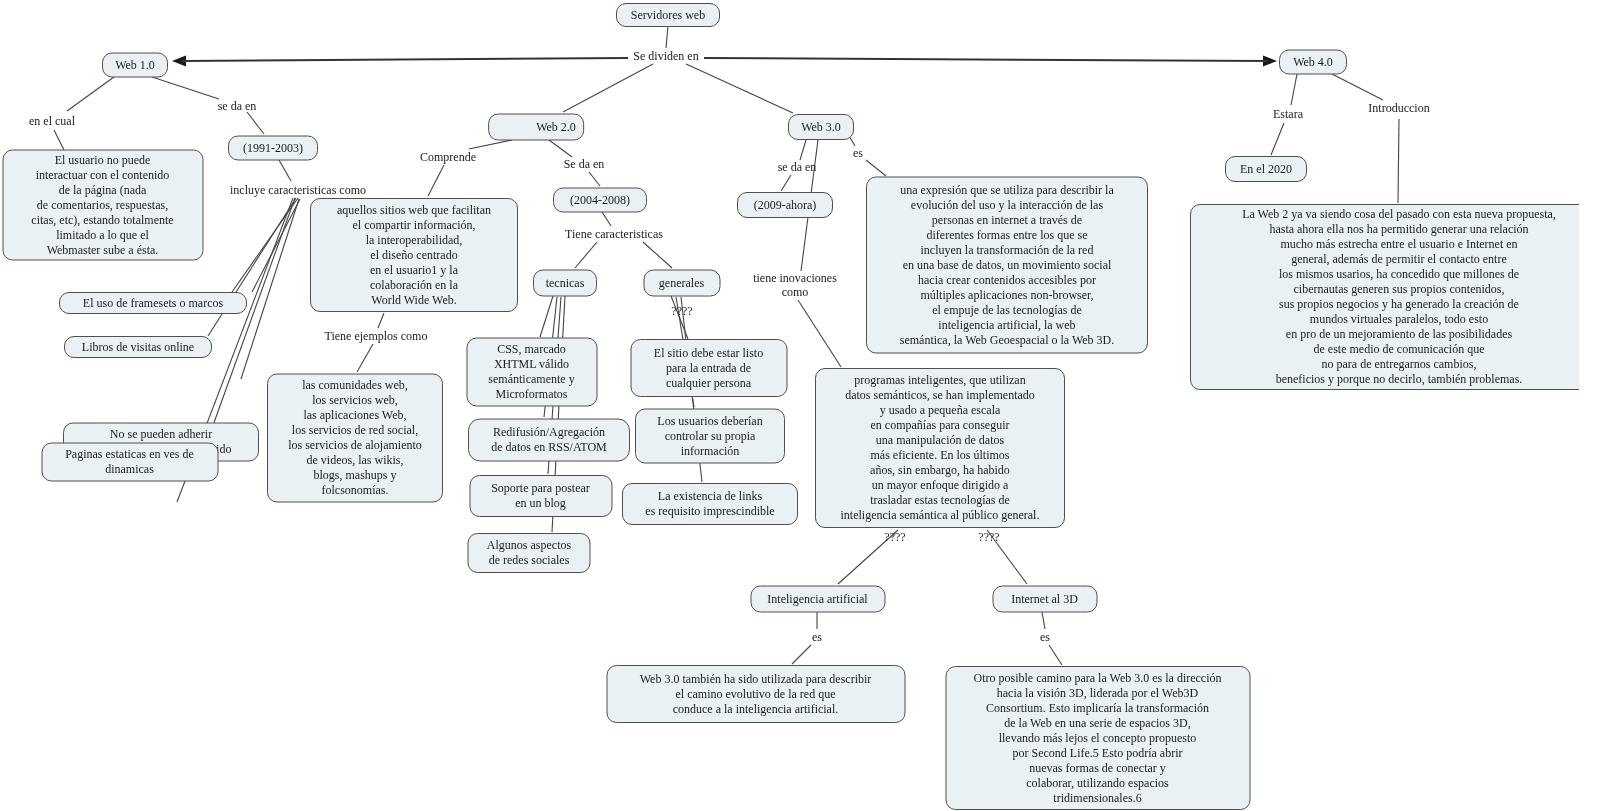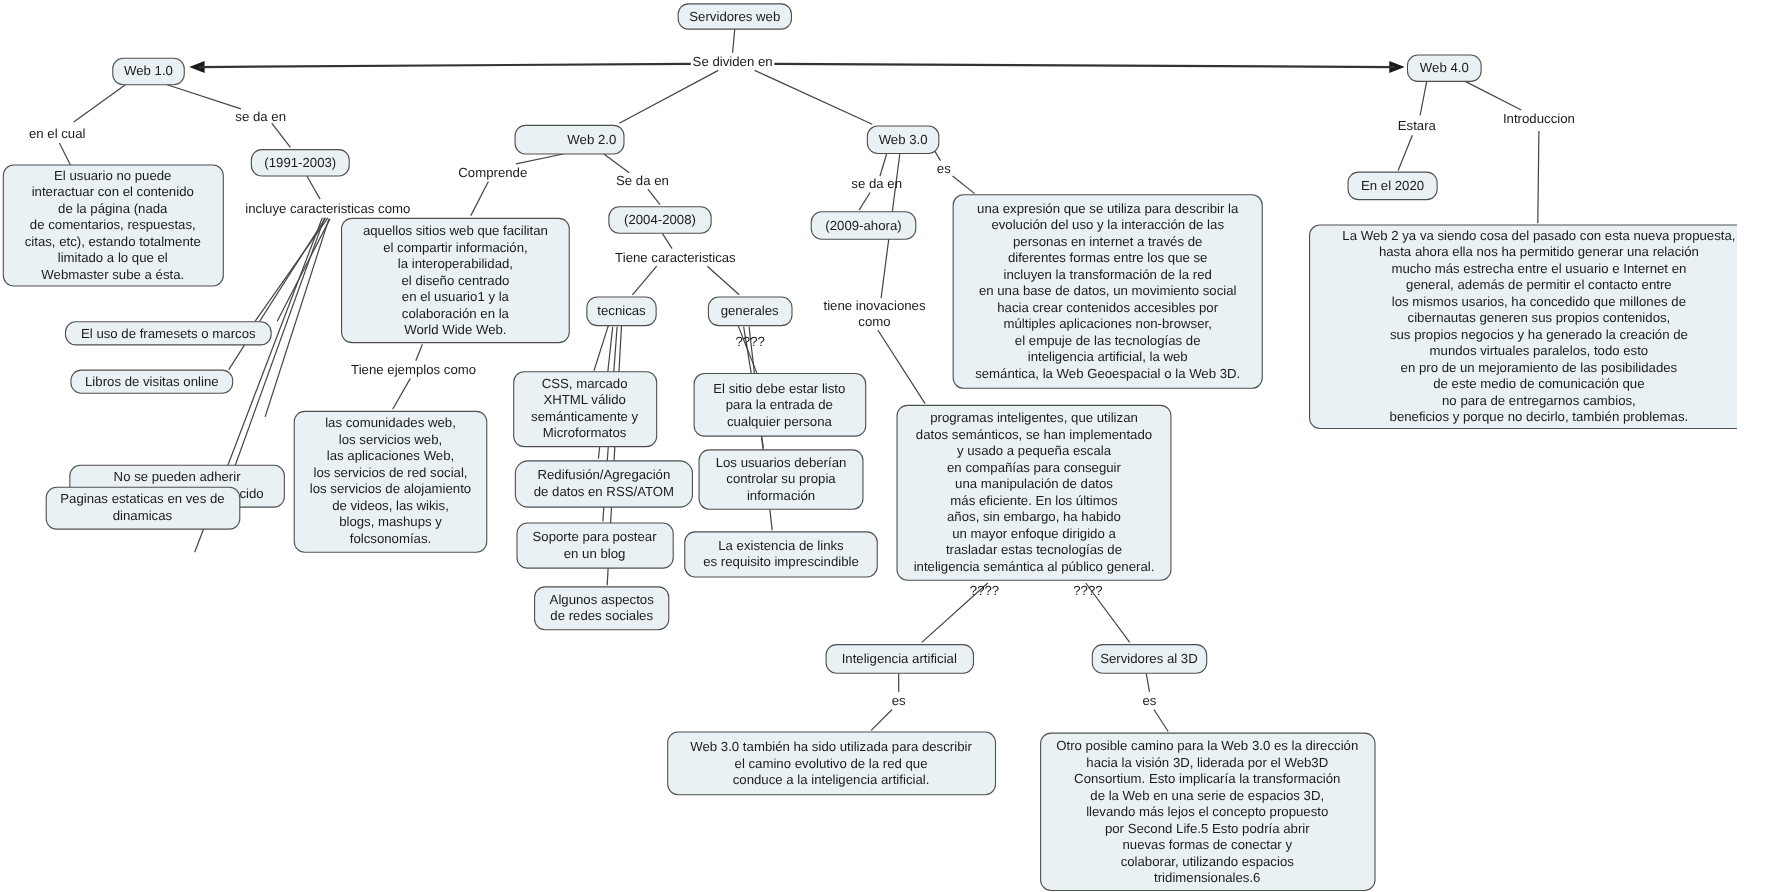--- a/index.html
+++ b/index.html
@@ -1,20 +1,20 @@
 <!DOCTYPE html>
 <html style="--bg: #ffffff; --node-fill: #e9f1f4; --node-border: #4f4f4f; --text: #1b1b1b;"><head>
 <meta charset="utf-8">
 <style>
   html,body{margin:0;padding:0;background:#ffffff;}
   #canvas{
     position:relative;
     width:1579px;height:811px;
     background:var(--bg,#ffffff);
-    font-family:Liberation Sans, sans-serif;
+    font-family:Liberation Serif, serif;
     overflow:hidden;
   }
   #connector-svg{position:absolute;left:0;top:0;z-index:0;}
   .linklabel{
     position:absolute;
     transform:translate(-50%,-50%);
     font-size:12px;line-height:14px;
     text-align:center;white-space:pre-line;
     color:var(--text,#1b1b1b);
     z-index:1;
@@ -85,21 +85,21 @@
       <line x1="811" y1="645" x2="792" y2="664" stroke="#444444" stroke-width="1.1"></line>
       <line x1="1042" y1="612" x2="1045" y2="629" stroke="#444444" stroke-width="1.1"></line>
       <line x1="1049" y1="645" x2="1062" y2="665" stroke="#444444" stroke-width="1.1"></line>
       <line x1="1297" y1="74" x2="1291" y2="105" stroke="#444444" stroke-width="1.1"></line>
       <line x1="1284" y1="123" x2="1271" y2="155" stroke="#444444" stroke-width="1.1"></line>
       <line x1="1332" y1="74" x2="1383" y2="100" stroke="#444444" stroke-width="1.1"></line>
       <line x1="1399" y1="119" x2="1398" y2="203" stroke="#444444" stroke-width="1.1"></line>
     </svg>
     <div class="node" style="left: 668px; top: 15px; min-width: 104px; min-height: 24px;">Servidores web</div>
     <div class="node" style="left: 135px; top: 64.5px; min-width: 66px; min-height: 25px;">Web 1.0</div>
-    <div class="node" style="left: 518px; top: 126.5px; min-width: 68px; min-height: 27px; padding-left: 47px;">Web 2.0</div>
+    <div class="node" style="left: 536px; top: 126.5px; min-width: 68px; min-height: 27px; padding-left: 47px;">Web 2.0</div>
     <div class="node" style="left: 821px; top: 127px; min-width: 66px; min-height: 26px;">Web 3.0</div>
     <div class="node" style="left: 1313px; top: 61.5px; min-width: 68px; min-height: 25px;">Web 4.0</div>
     <div class="node" style="left: 273px; top: 147.5px; min-width: 90px; min-height: 25px;">(1991-2003)</div>
     <div class="node" style="left: 102.5px; top: 204.5px; min-width: 201px; min-height: 107px;">El usuario no puede
 interactuar con el contenido
 de la página (nada
 de comentarios, respuestas,
 citas, etc), estando totalmente
 limitado a lo que el
 Webmaster sube a ésta.</div>
@@ -128,21 +128,21 @@
     <div class="node" style="left: 565px; top: 282.5px; min-width: 64px; min-height: 27px;">tecnicas</div>
     <div class="node" style="left: 681.5px; top: 282.5px; min-width: 77px; min-height: 27px;">generales</div>
     <div class="node" style="left: 531.5px; top: 371.5px; min-width: 131px; min-height: 69px;">CSS, marcado
 XHTML válido
 semánticamente y
 Microformatos</div>
     <div class="node" style="left: 549px; top: 439.5px; min-width: 162px; min-height: 43px; border-radius: 12px;">Redifusión/Agregación
 de datos en RSS/ATOM</div>
     <div class="node" style="left: 540.5px; top: 496px; min-width: 143px; min-height: 42px;">Soporte para postear
 en un blog</div>
-    <div class="node" style="left: 547px; top: 553px; min-width: 123px; min-height: 40px;">Algunos aspectos
+    <div class="node" style="left: 529px; top: 553px; min-width: 123px; min-height: 40px;">Algunos aspectos
 de redes sociales</div>
     <div class="node" style="left: 708.5px; top: 368px; min-width: 157px; min-height: 58px;">El sitio debe estar listo
 para la entrada de
 cualquier persona</div>
     <div class="node" style="left: 710px; top: 504px; min-width: 176px; min-height: 42px;">La existencia de links
 es requisito imprescindible</div>
     <div class="node" style="left: 710px; top: 435.5px; min-width: 150px; min-height: 55px;">Los usuarios deberían
 controlar su propia
 información</div>
     <div class="node" style="left: 785px; top: 205px; min-width: 96px; min-height: 26px;">(2009-ahora)</div>
@@ -161,21 +161,21 @@
 datos semánticos, se han implementado
 y usado a pequeña escala
 en compañías para conseguir
 una manipulación de datos
 más eficiente. En los últimos
 años, sin embargo, ha habido
 un mayor enfoque dirigido a
 trasladar estas tecnologías de
 inteligencia semántica al público general.</div>
     <div class="node" style="left: 817.5px; top: 598.5px; min-width: 135px; min-height: 27px;">Inteligencia artificial</div>
-    <div class="node" style="left: 1044.5px; top: 598.5px; min-width: 105px; min-height: 27px;">Servidores al 3D</div>
+    <div class="node" style="left: 1044.5px; top: 598.5px; min-width: 105px; min-height: 27px;">Internet al 3D</div>
     <div class="node" style="left: 755.5px; top: 694px; min-width: 299px; min-height: 58px;">Web 3.0 también ha sido utilizada para describir
 el camino evolutivo de la red que
 conduce a la inteligencia artificial.</div>
     <div class="node" style="left: 1097.5px; top: 738px; min-width: 305px; min-height: 144px;">Otro posible camino para la Web 3.0 es la dirección
 hacia la visión 3D, liderada por el Web3D
 Consortium. Esto implicaría la transformación
 de la Web en una serie de espacios 3D,
 llevando más lejos el concepto propuesto
 por Second Life.5 Esto podría abrir
 nuevas formas de conectar y

